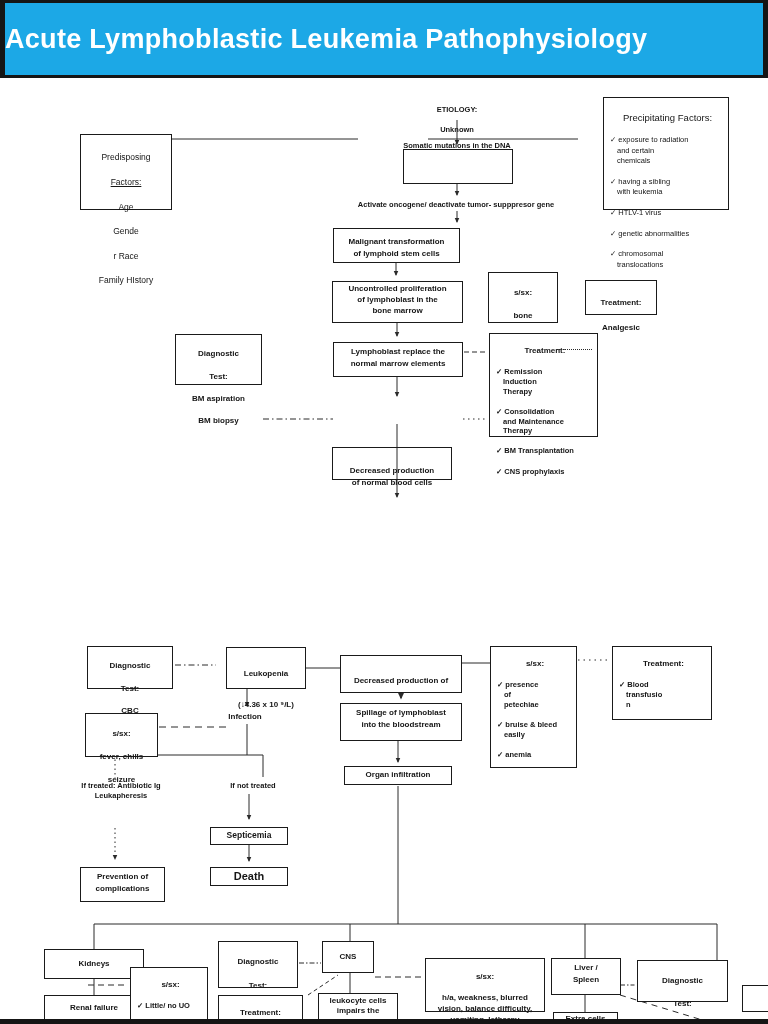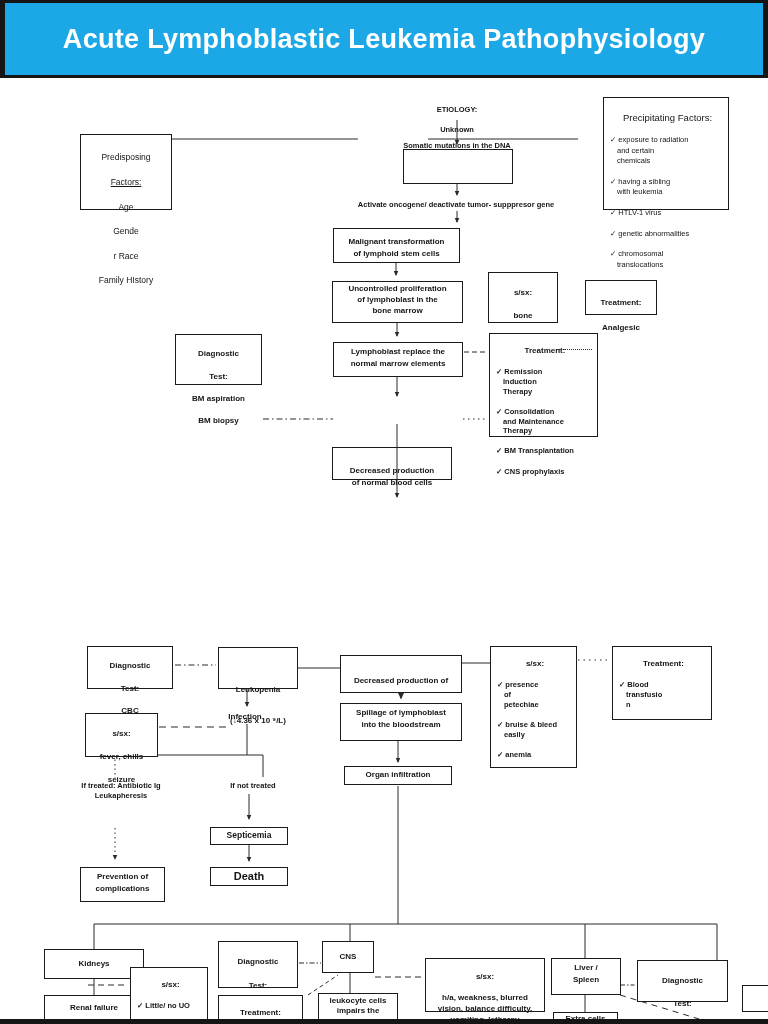--- a/index.html
+++ b/index.html
@@ -2,21 +2,21 @@
 <html><head>
 <meta charset="utf-8">
 <style>
   *{margin:0;padding:0;box-sizing:border-box}
   html,body{background:#ffffff}
   #page{position:relative;width:768px;height:1024px;background:#fff;overflow:hidden;
         font-family:"Liberation Sans",sans-serif;color:#151515}
   
   .hdrwrap{position:absolute;top:0;left:0;width:768px;height:78px;background:#151515;
            padding:3px 5px 3px 5px;z-index:6}
-  .hdr{width:100%;height:100%;background:#1ca8e6;display:flex;align-items:center;justify-content:center}
+  .hdr{width:100%;height:100%;background:#1ca8e6;display:flex;align-items:center;}
   .hdr h1{font-size:27px;font-weight:bold;color:#ffffff;letter-spacing:.3px}
   
   .wires{position:absolute;top:78px;left:0;z-index:1}
   
   .box{position:absolute;border:1px solid #1a1a1a;background:#fff;font-size:8px;font-weight:700;
        line-height:1.35;text-align:center;padding:2px 1px;white-space:pre-line;z-index:2}
   .nobg{background:transparent}
   .thick{border-width:1.5px}
   .reg{font-weight:400}
   .clip{overflow:hidden}
@@ -170,21 +170,21 @@
 
   <div class="box nobg" style="left:332px;top:447px;width:120px;height:33px;line-height:1.5;padding-top:17px">Decreased production
 of normal blood cells</div>
 
   <div class="box" style="left:87px;top:646px;width:86px;height:43px;line-height:1.4">
     <div>Diagnostic</div>
     <div>Test:</div>
     <div>CBC</div>
   </div>
 
-  <div class="box gap2" style="left:218px;top:647px;width:80px;height:42px;padding-top:19px">
+  <div class="box gap2" style="left:226px;top:647px;width:80px;height:42px;padding-top:3px">
     <div>Leukopenia</div>
     <div>(↓4.36 x 10 ⁹/L)</div>
   </div>
 
   <div class="box gap2" style="left:340px;top:655px;width:122px;height:38px">
     <div>Decreased production of</div>
     <div>normal blood cells</div>
   </div>
 
   <div class="box list clip" style="left:490px;top:646px;width:87px;height:122px;line-height:1.3">

